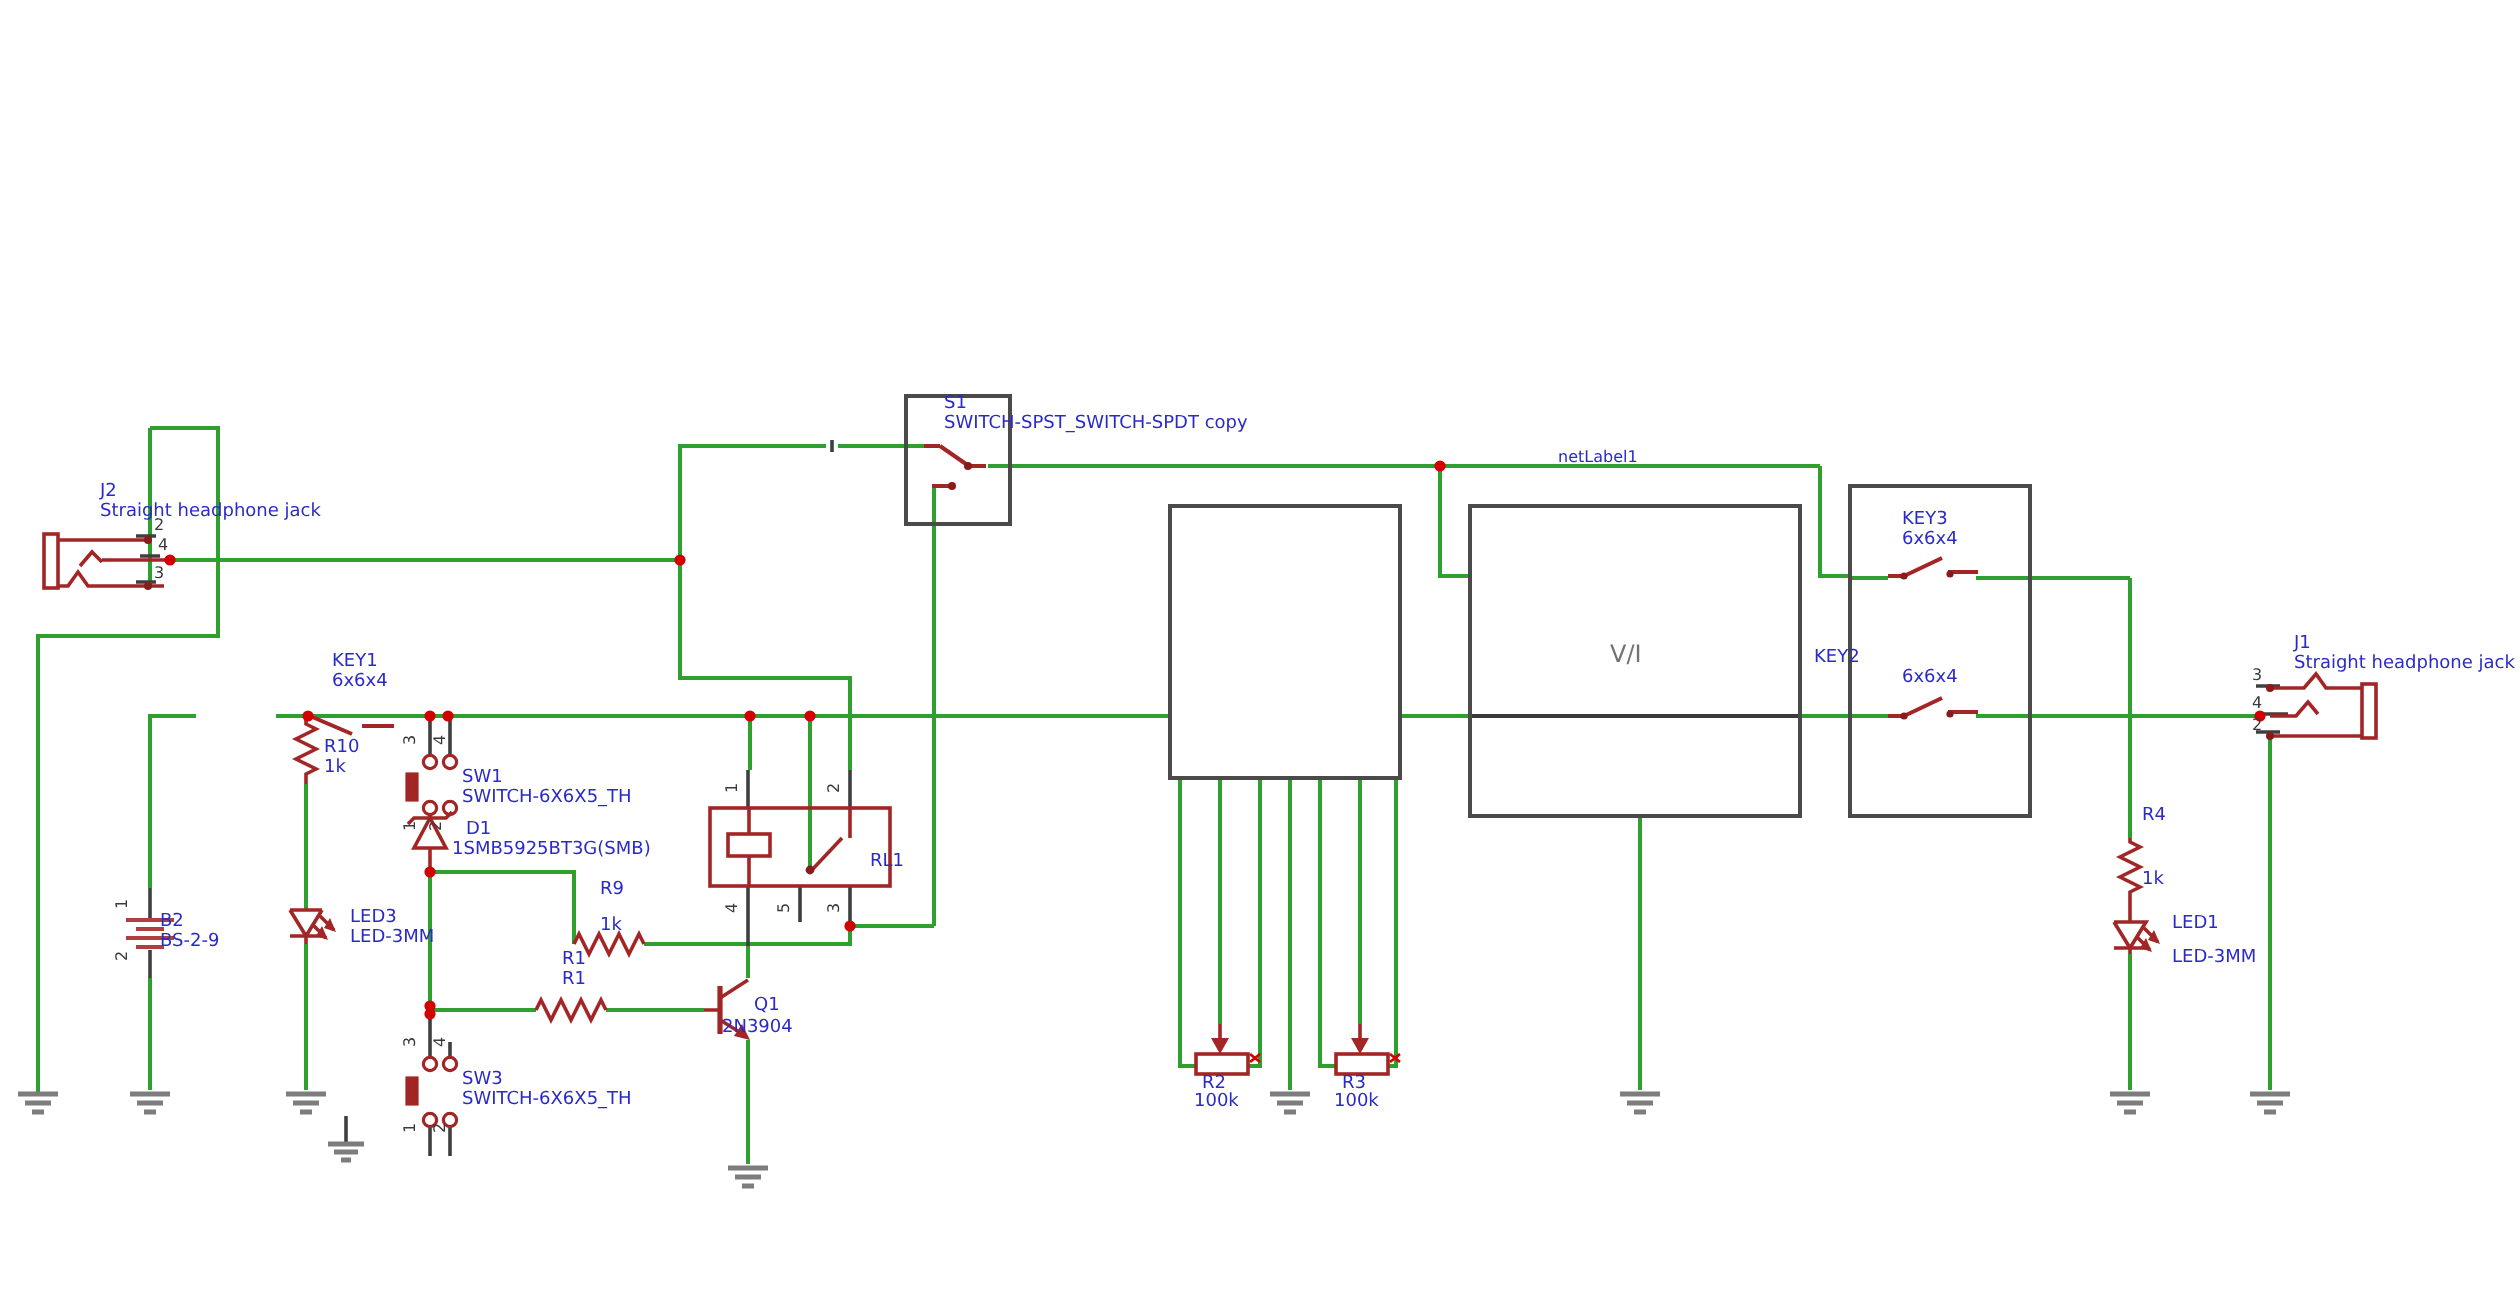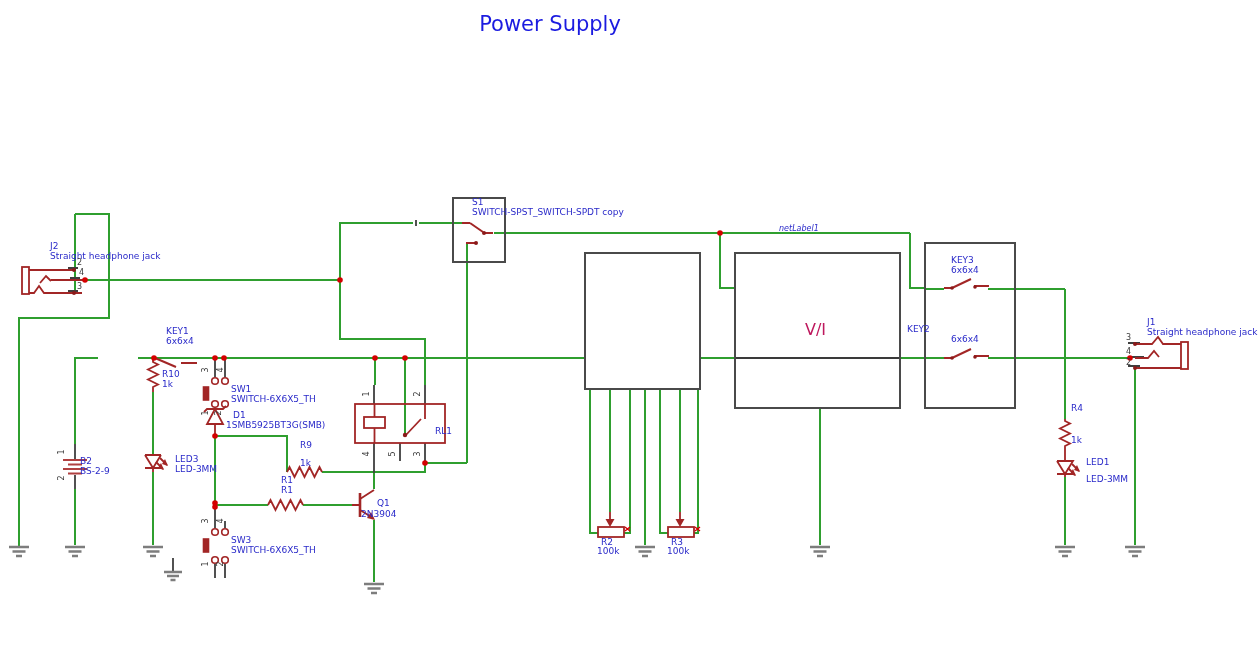--- a/index.html
+++ b/index.html
@@ -4,22 +4,22 @@
 <style>
   html,body{margin:0;padding:0;background:#ffffff;}
   #canvas{position:relative;width:1260px;height:650px;background:#ffffff;overflow:hidden;
           font-family:"DejaVu Sans",sans-serif;}
   #schem{position:absolute;left:0;top:0;}
   .lbl{position:absolute;font-size:9px;line-height:1.05;color:#2a2ac9;white-space:nowrap;}
   .pin{position:absolute;font-size:8px;line-height:1;color:#3a3a3a;white-space:nowrap;}
   .rot{transform:rotate(-90deg);transform-origin:center center;}
   .title{position:absolute;left:550px;top:12px;transform:translateX(-50%);
          font-size:21px;color:#1b1be0;white-space:nowrap;}
-  .netlbl{position:absolute;font-size:8px;color:#2a2ac9;white-space:nowrap;font-style:italic;}
-  .blocklbl{position:absolute;font-size:16px;color:#be185d;white-space:nowrap;}
+  .netlbl{position:absolute;font-size:8px;color:#2a2ac9;white-space:nowrap;}
+  .blocklbl{position:absolute;font-size:12px;color:#737373;white-space:nowrap;}
 </style>
 </head>
 <body>
 
 <div id="canvas">
 
 <svg id="schem" width="1260" height="650" viewBox="0 0 1260 650">
 
   <g stroke="#2f9f2f" stroke-width="2" fill="none">
     <path d="M75 214 H109 V318 H19 V547 M75 214 V293"></path>
@@ -198,21 +198,20 @@
     <circle cx="375" cy="358" r="2.8"></circle>
     <circle cx="405" cy="358" r="2.8"></circle>
     <circle cx="215" cy="436" r="2.8"></circle>
     <circle cx="215" cy="503" r="2.8"></circle>
     <circle cx="215" cy="507" r="2.8"></circle>
     <circle cx="425" cy="463" r="2.8"></circle>
     <circle cx="1130" cy="358" r="2.8"></circle>
   </g>
 </svg>
 
-  <div class="title">Power Supply</div>
 
   <div class="lbl" style="left:50px;top:242px">J2</div>
   <div class="lbl" style="left:50px;top:252px">Straight headphone jack</div>
   <div class="pin" style="left:77px;top:259px">2</div>
   <div class="pin" style="left:79px;top:269px">4</div>
   <div class="pin" style="left:77px;top:283px">3</div>
 
   <div class="lbl" style="left:166px;top:327px">KEY1</div>
   <div class="lbl" style="left:166px;top:337px">6x6x4</div>
 

